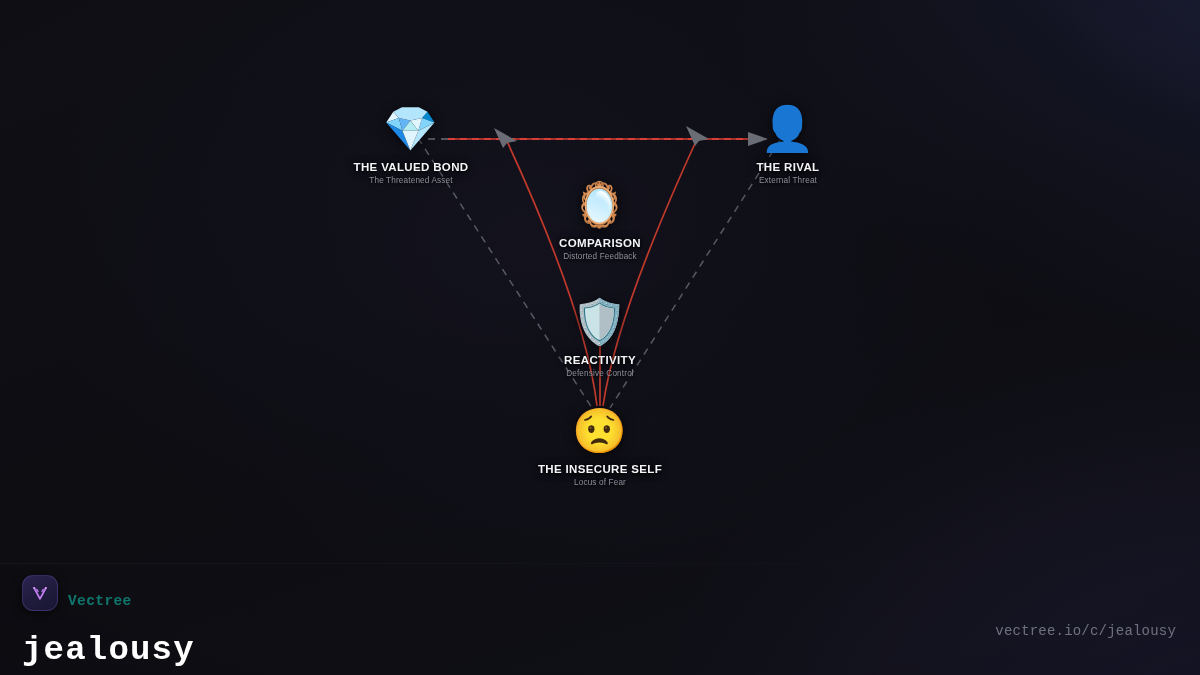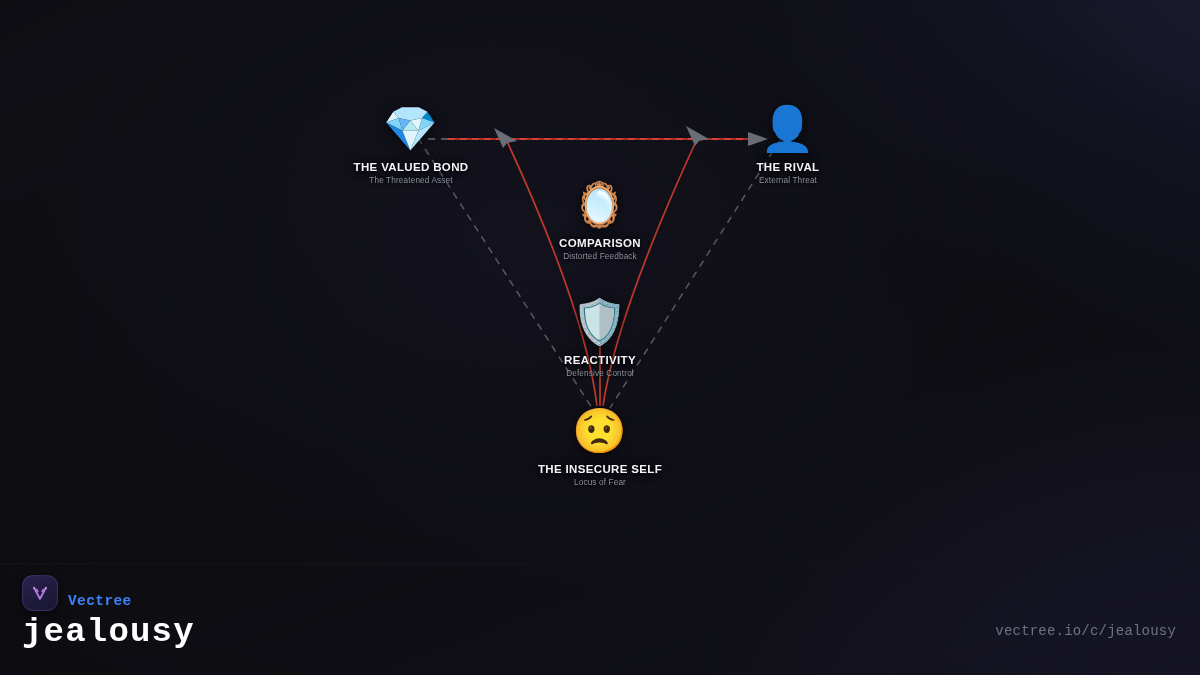--- a/index.html
+++ b/index.html
@@ -74,25 +74,25 @@
   #brand-mark {
     width:36px; height:36px; border-radius:11px;
     background:linear-gradient(150deg,#2b2350 0%, #1f1b3c 55%, #191633 100%);
     border:1px solid rgba(150,110,230,0.22);
     display:flex; align-items:center; justify-content:center;
     box-shadow:0 2px 10px rgba(0,0,0,0.55);
   }
   #brand-name {
     font-family:"Liberation Mono","DejaVu Sans Mono",monospace;
     font-size:14.5px; font-weight:bold; letter-spacing:0.4px;
-    color:#3b82f6;
+    color:#0f766e;
     margin-top:16px;
   }
   #slug {
-    position:absolute; left:22px; top:612px;
+    position:absolute; left:22px; top:630px;
     font-family:"Liberation Mono","DejaVu Sans Mono",monospace;
     font-size:34px; font-weight:bold; letter-spacing:1.2px;
     color:#ffffff; line-height:40px;
   }
   #url {
     position:absolute; right:24px; top:623px;
     font-family:"Liberation Mono","DejaVu Sans Mono",monospace;
     font-size:14px; letter-spacing:0.2px;
     color:#6e7280;
   }

